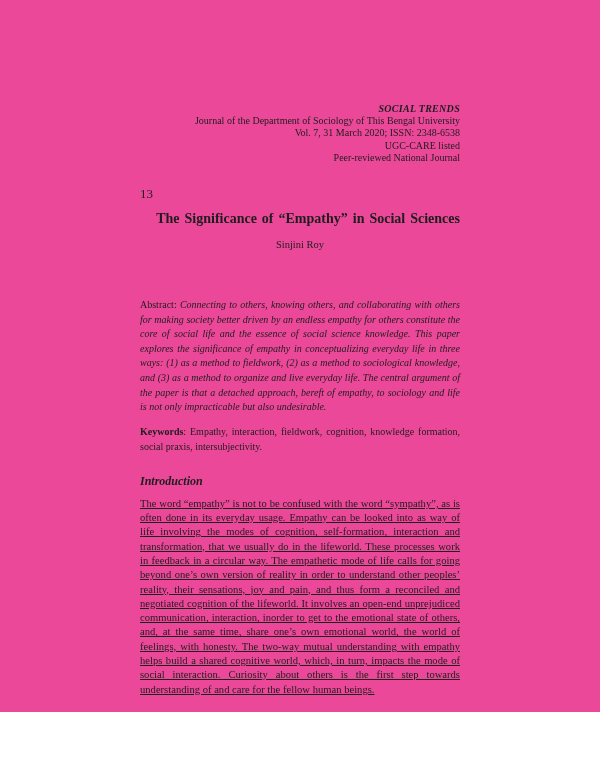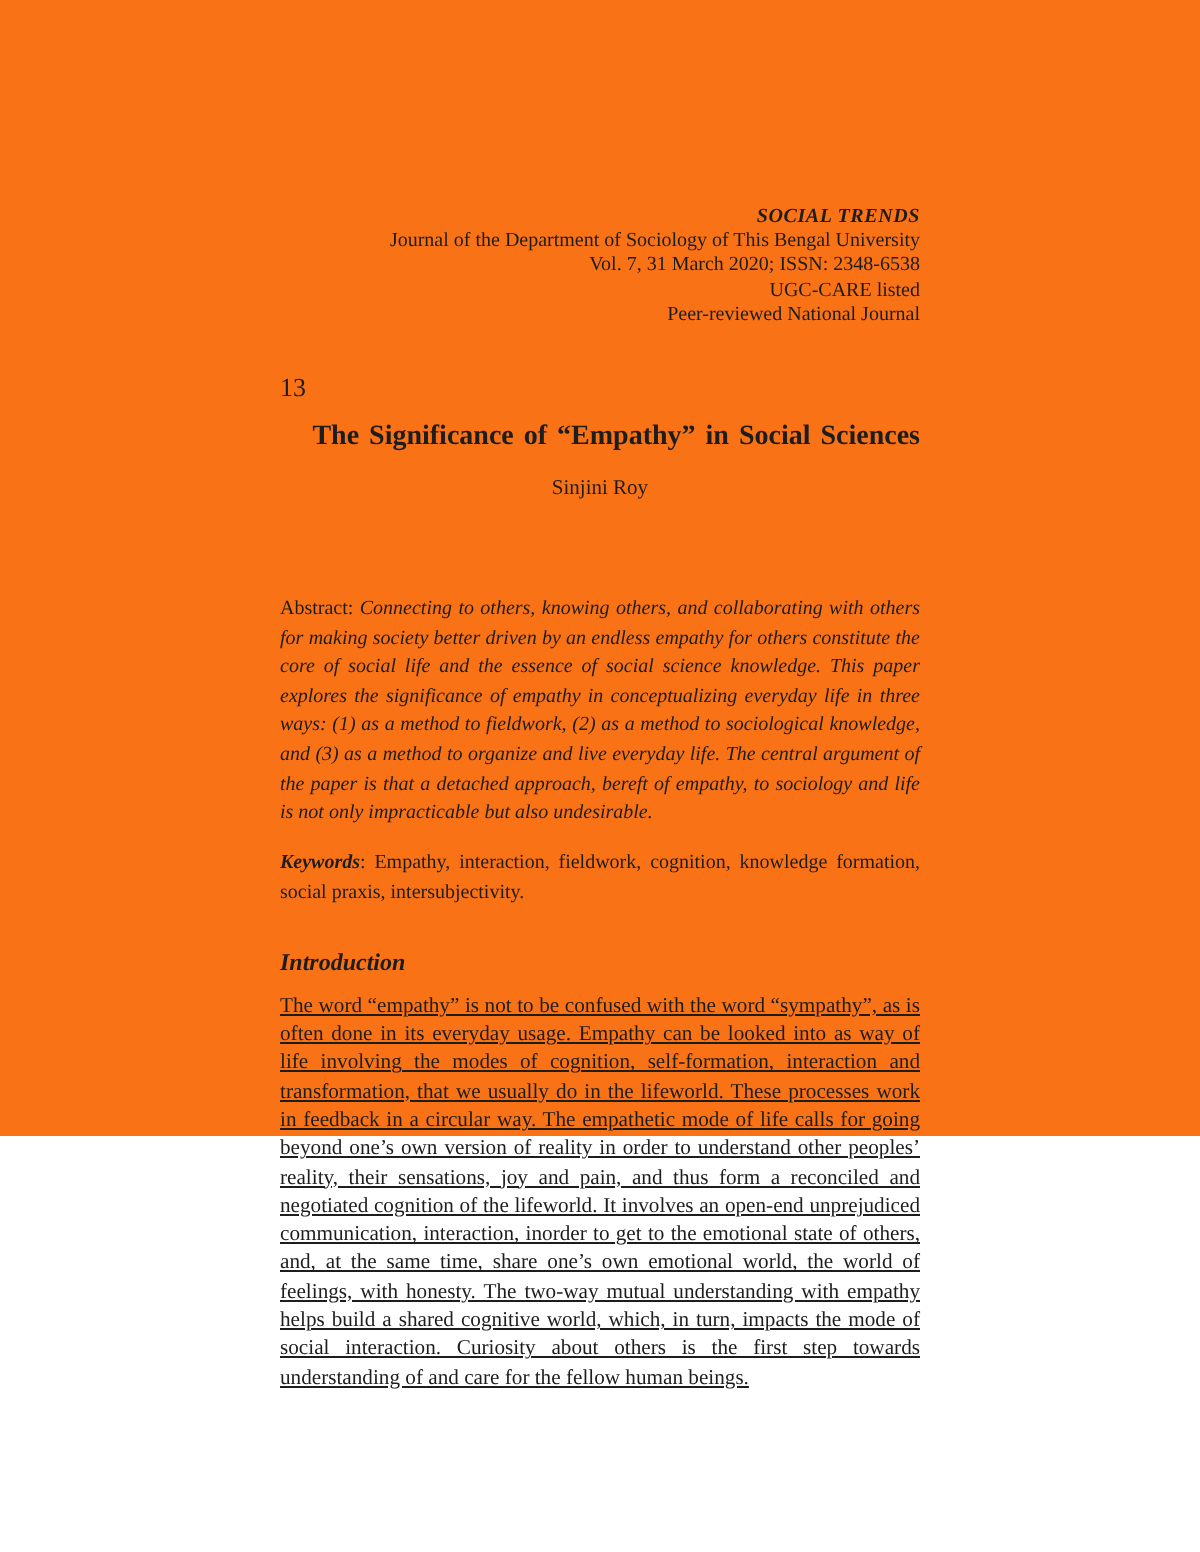--- a/index.html
+++ b/index.html
@@ -8,22 +8,22 @@
     background: #ffffff;
   }
   body {
     height: 776px;
     font-family: "Liberation Serif", serif;
     color: #1d1d1d;
     overflow: hidden;
   }
   .page {
     width: 600px;
-    height: 568px;
-    background: #f97316;
+    height: 712px;
+    background: #ec4899;
     position: relative;
   }
   .content {
     width: 320px;
     margin: 0 auto;
     padding-top: 103px;
   }
   
   .masthead {
     text-align: right;
@@ -67,21 +67,20 @@
   }
   
   .keywords {
     margin-top: 9px;
     font-size: 10px;
     line-height: 15px;
     text-align: justify;
   }
   .keywords .label {
     font-weight: bold;
-    font-style: italic;
   }
   
   .section-heading {
     margin-top: 20px;
     font-size: 12px;
     font-weight: bold;
     font-style: italic;
   }
   .body-paragraph {
     margin-top: 8px;

